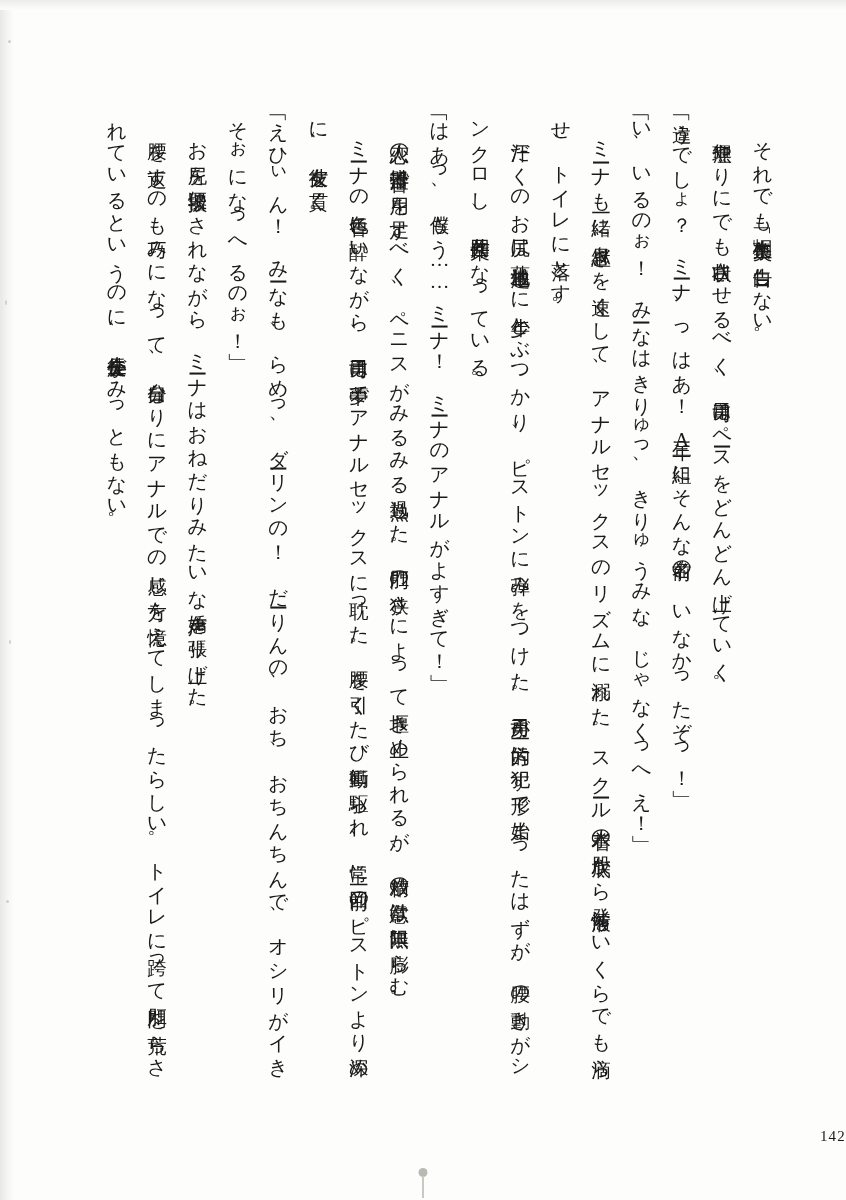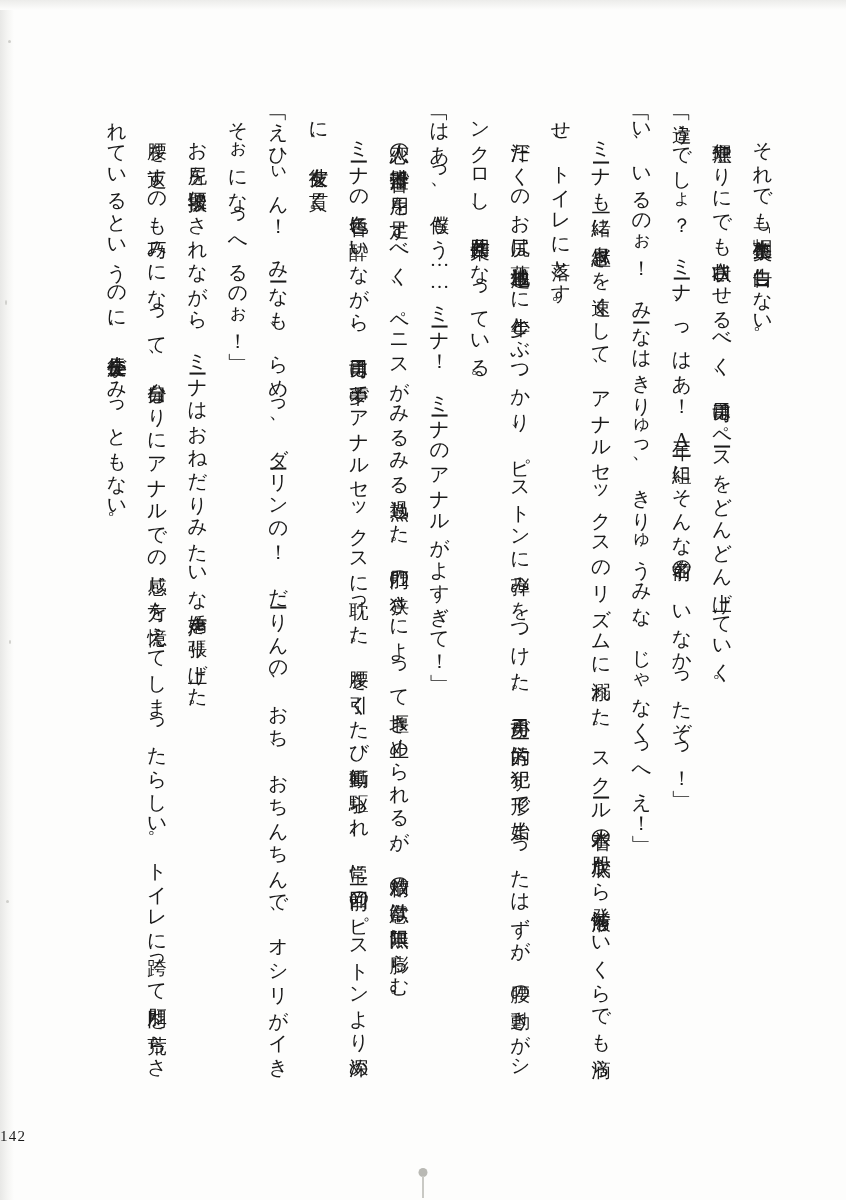--- a/index.html
+++ b/index.html
@@ -63,21 +63,21 @@
     text-indent: 0;
   }
   .text-body p.indent {
     text-indent: 1em;
   }
   .page-number {
     position: absolute;
     left: 0;
     right: 0;
     top: 1128px;
-    text-align: left;
+    text-align: right;
     font-size: 15px;
     font-family: "Liberation Serif", "DejaVu Serif", serif;
     letter-spacing: 0.08em;
     color: #1a1a1a;
   }
   .binding-mark {
     position: absolute;
     left: 50%;
     transform: translateX(-50%);
     top: 1168px;

